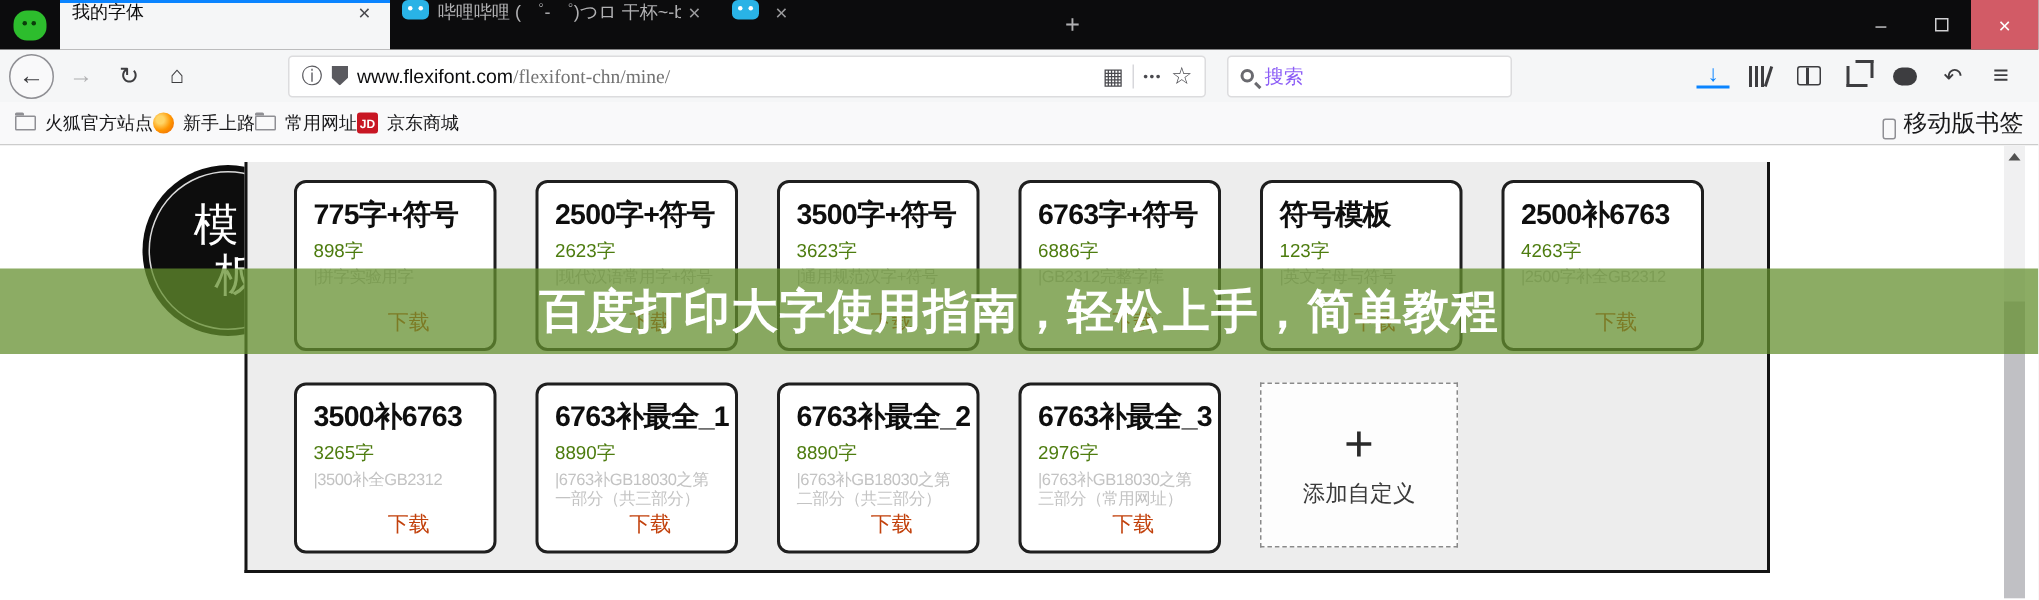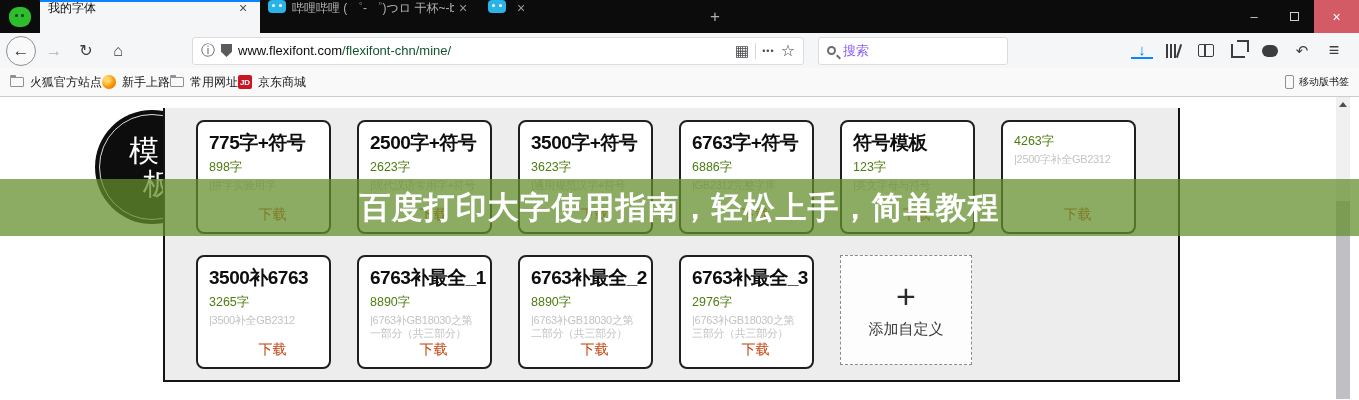--- a/index.html
+++ b/index.html
@@ -30,21 +30,21 @@
 
   
   .navbar { height:35px; background:#f5f6f7; display:flex; align-items:center; padding:0 6px; gap:4px; }
   .nav-btn { width:28px; height:28px; display:flex; align-items:center; justify-content:center; font-size:16px; color:#3d3d40; flex:none; }
   .nav-btn.back { border:1px solid #8f8f94; border-radius:50%; width:30px; height:30px; background:#f9f9fa; font-size:17px; }
   .nav-btn.forward { color:#b1b1b3; }
   .urlbar { height:28px; background:#fff; border:1px solid #dcdcde; border-radius:3px; display:flex; align-items:center; margin-left:56px; width:612px; padding:0 8px; gap:6px; flex:none; }
   .urlbar .info-ic { color:#5a5a5f; font-size:14px; }
   .shield { width:11px; height:13px; background:#5a5a5f; clip-path:polygon(0 0,100% 0,100% 60%,50% 100%,0 60%); }
   .url-text { flex:1; font-size:13px; color:#0c0c0d; white-space:nowrap; overflow:hidden; }
-  .url-text .path { color:#14532d; }
+  .url-text .path { color:#737373;font-family:Liberation Serif, serif; }
   .urlbar .qr { font-size:15px; color:#4a4a4f; }
   .urlbar .sep { width:1px; height:16px; background:#d7d7db; }
   .urlbar .more { font-size:9px; color:#4a4a4f; letter-spacing:1px; }
   .urlbar .star { font-size:16px; color:#4a4a4f; }
   .searchbox { height:28px; background:#fff; border:1px solid #dcdcde; border-radius:3px; width:190px; margin-left:10px; display:flex; align-items:center; padding:0 8px; gap:7px; flex:none; }
   .mag { width:9px; height:9px; border:2px solid #6a6a6f; border-radius:50%; position:relative; flex:none; }
   .mag::after { content:""; position:absolute; width:5px; height:2px; background:#6a6a6f; transform:rotate(45deg); left:7px; top:8px; }
   .search-ph { font-size:13px; color:#8b5cf6; }
   .nav-right { display:flex; align-items:center; margin-left:auto; gap:10px; padding-right:8px; }
   .tool-ic { width:22px; height:22px; display:flex; align-items:center; justify-content:center; color:#3d3d40; font-size:15px; }
@@ -59,21 +59,21 @@
   .chat-ic::after { content:""; position:absolute; left:3px; bottom:-3px; border:3px solid transparent; border-top-color:#3d3d40; }
   .menu-ic { font-size:18px; }
 
   
   .bookmarksbar { height:29px; background:#f9f9fa; border-bottom:1px solid #cccccc; display:flex; align-items:center; padding:0 10px; }
   .bm-item { display:flex; align-items:center; gap:6px; font-size:12px; color:#18181a; }
   .folder-ic { width:14px; height:10px; border:1.5px solid #8f8f94; border-radius:1px; position:relative; background:#f9f9fa; }
   .folder-ic::before { content:""; position:absolute; top:-3px; left:-1px; width:6px; height:2px; background:#8f8f94; border-radius:1px 1px 0 0; }
   .ff-ic { width:14px; height:14px; border-radius:50%; background:radial-gradient(circle at 35% 35%, #ffd567 20%, #ff9500 55%, #e55b0c 100%); }
   .jd-ic { width:14px; height:14px; background:#c81623; color:#fff; font-size:8px; font-weight:bold; display:flex; align-items:center; justify-content:center; border-radius:2px; }
-  .bm-right { margin-left:auto; display:flex; align-items:flex-end; gap:5px; font-size:10px; color:#18181a; }
+  .bm-right { margin-left:auto; display:flex; align-items:flex-end; gap:5px; font-size:16px; color:#18181a; }
   .phone-ic { width:9px; height:14px; border:1.5px solid #8f8f94; border-radius:2px; }
 
   
   .viewport { height:302px; background:#fff; position:relative; overflow:hidden; }
 
   .badge-circle { position:absolute; left:95px; top:13px; width:114px; height:114px; border-radius:50%; background:#0d0d0d; z-index:1; display:flex; flex-direction:column; align-items:center; justify-content:center; }
   .badge-circle::after { content:""; position:absolute; inset:4px; border:1.5px solid rgba(255,255,255,.85); border-radius:50%; }
   .badge-char { color:#fff; font-family:"Liberation Serif","DejaVu Serif",serif; font-size:30px; line-height:33px; }
   .badge-char.c1 { transform:translateX(-8px); }
   .badge-char.c2 { transform:translateX(6px); }
@@ -231,20 +231,21 @@
             <div class="card-desc">|GB2312完整字库</div>
             <div class="card-download">下载</div>
           </div>
           <div class="card">
             <div class="card-title">符号模板</div>
             <div class="card-count">123字</div>
             <div class="card-desc">|英文字母与符号</div>
             <div class="card-download">下载</div>
           </div>
           <div class="card">
+            <div class="card-title">2500补6763</div>
             <div class="card-count">4263字</div>
             <div class="card-desc">|2500字补全GB2312</div>
             <div class="card-download">下载</div>
           </div>
         </div>
       <div class="cards-row">
         <div class="card">
             <div class="card-title">3500补6763</div>
             <div class="card-count">3265字</div>
             <div class="card-desc">|3500补全GB2312</div>
@@ -258,21 +259,21 @@
           </div>
           <div class="card">
             <div class="card-title">6763补最全_2</div>
             <div class="card-count">8890字</div>
             <div class="card-desc">|6763补GB18030之第二部分（共三部分）</div>
             <div class="card-download">下载</div>
           </div>
           <div class="card">
             <div class="card-title">6763补最全_3</div>
             <div class="card-count">2976字</div>
-            <div class="card-desc">|6763补GB18030之第三部分（共三部分）</div>
+            <div class="card-desc">|6763补GB18030之第三部分（常用网址）</div>
             <div class="card-download">下载</div>
           </div>
           <div class="add-card">
           <span class="add-plus">+</span>
           <span class="add-label">添加自定义</span>
         </div>
       </div>
     </div>
 
     <div class="scrollbar">

